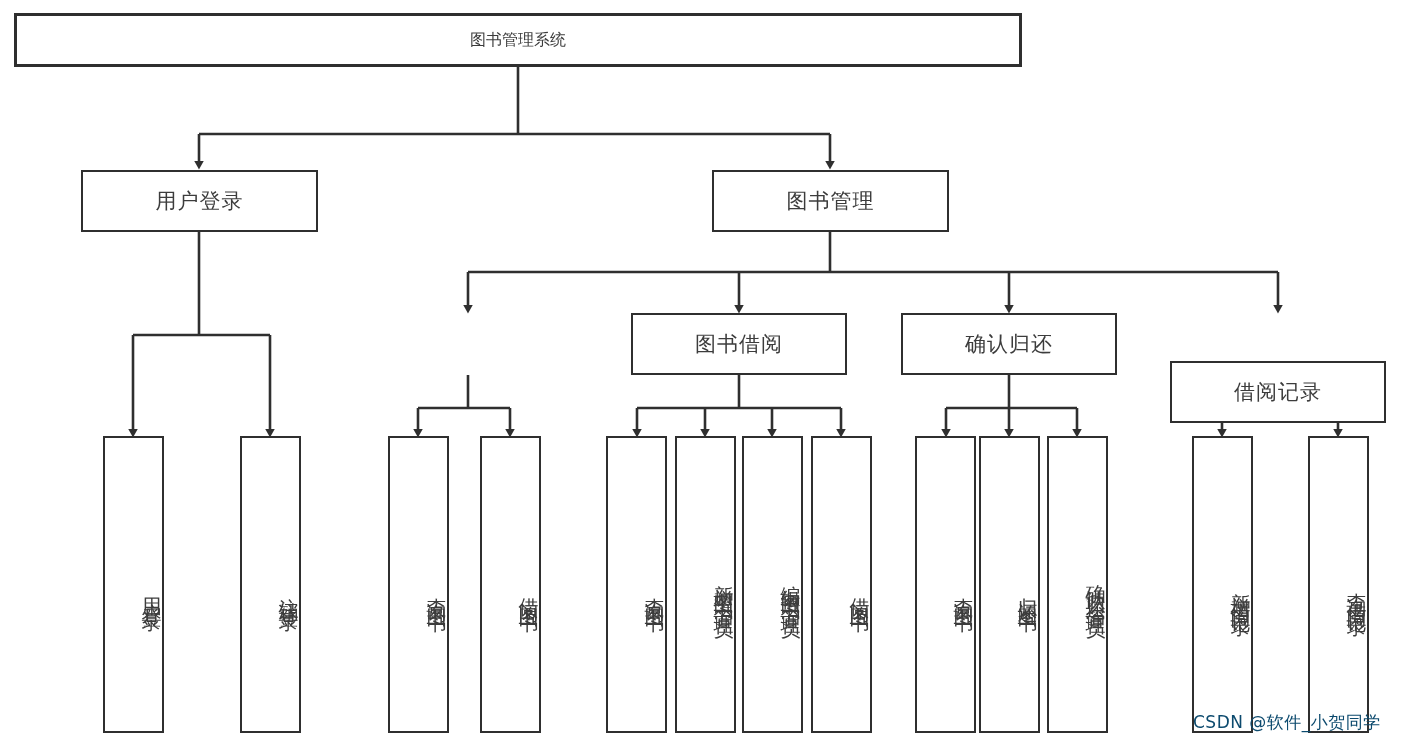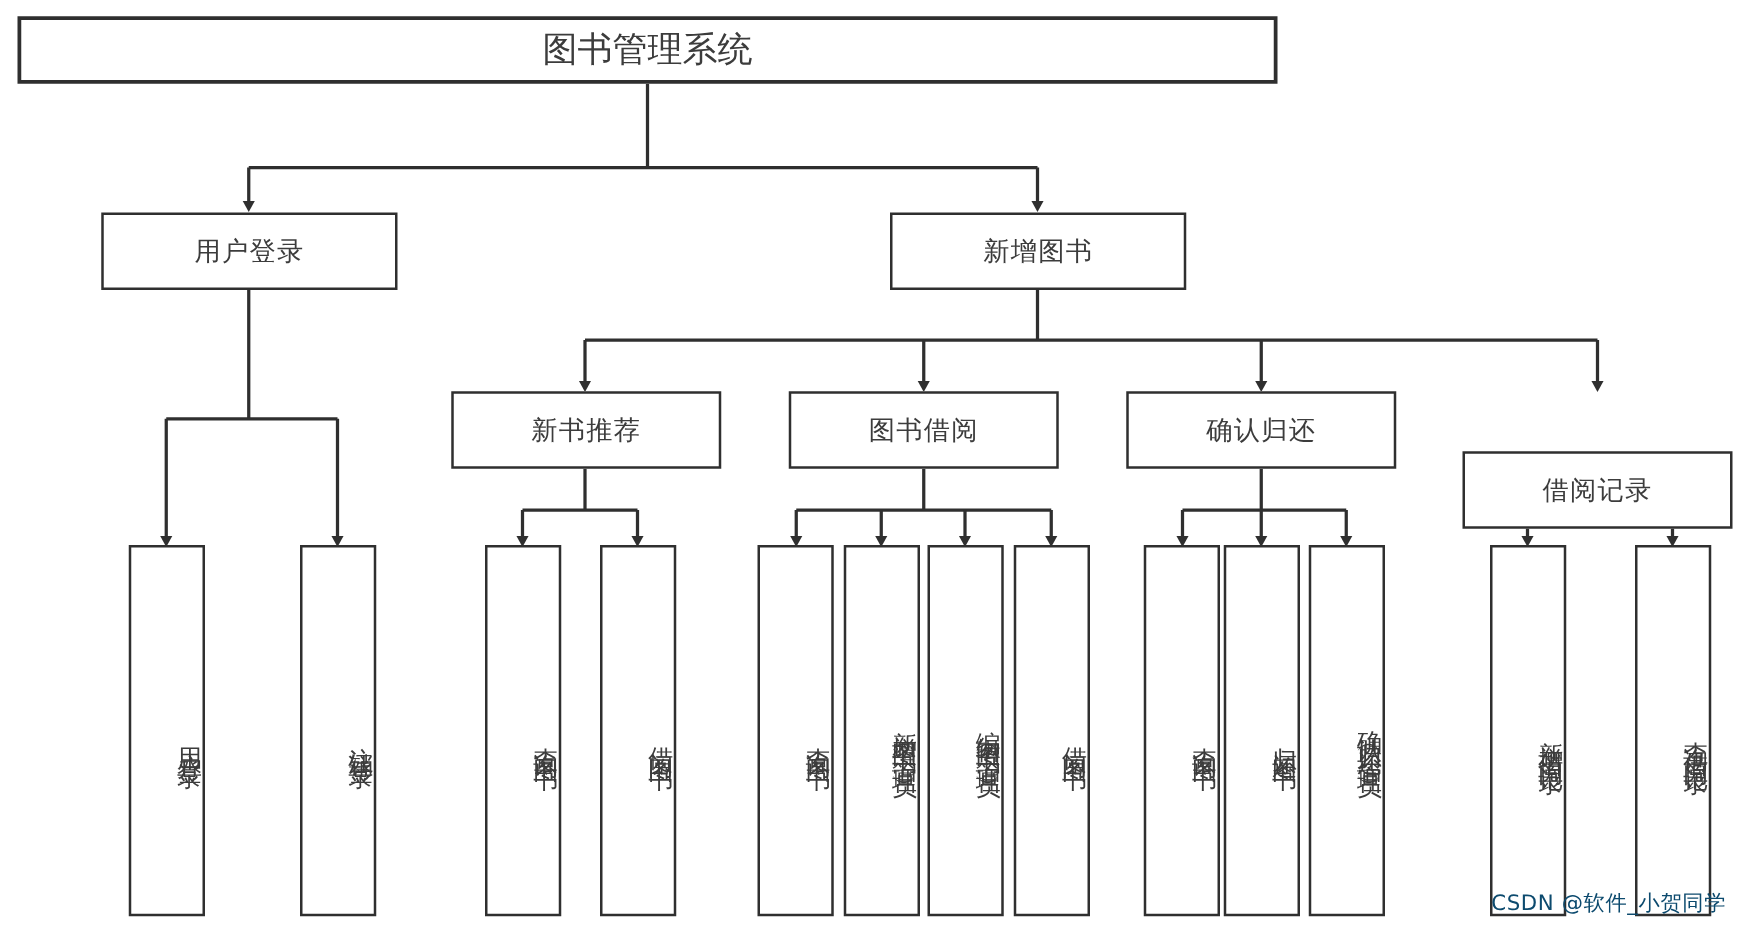--- a/index.html
+++ b/index.html
@@ -9,21 +9,21 @@
     position:relative;overflow:hidden;
   }
   #canvas{position:absolute;left:0;top:0;width:1405px;height:747px;}
   .node{
     position:absolute;box-sizing:border-box;
     background:#ffffff;border:2.5px solid #2f2f2f;
     display:flex;align-items:center;justify-content:center;
     color:#3c3c3c;
   }
   .node.h{font-size:21px;letter-spacing:1px;}
-  .node.root{font-size:28px;border-width:3px;}
+  .node.root{font-size:16px;border-width:3px;}
   .node.leaf{
     writing-mode:vertical-rl;text-orientation:upright;
     font-size:20px;letter-spacing:5px;
     padding-top:14px;align-items:flex-start;justify-content:center;
     line-height:1.05;
   }
   .lbl{display:block;white-space:pre;}
   svg.wires{position:absolute;left:0;top:0;width:1405px;height:747px;pointer-events:none;}
   .wm{
     position:absolute;left:1193px;top:711px;
@@ -86,26 +86,23 @@
   </svg>
 
   <div class="node root" style="left:14px;top:13px;width:1008px;height:54px;">
     <span class="lbl">图书管理系统</span>
   </div>
 
   <div class="node h" style="left:81px;top:170px;width:237px;height:62px;">
     <span class="lbl">用户登录</span>
   </div>
   <div class="node h" style="left:712px;top:170px;width:237px;height:62px;">
-    <span class="lbl">新增图书</span>
+    <span class="lbl">图书管理</span>
   </div>
 
-  <div class="node h" style="left:361px;top:313px;width:216px;height:62px;">
-    <span class="lbl">新书推荐</span>
-  </div>
   <div class="node h" style="left:631px;top:313px;width:216px;height:62px;">
     <span class="lbl">图书借阅</span>
   </div>
   <div class="node h" style="left:901px;top:313px;width:216px;height:62px;">
     <span class="lbl">确认归还</span>
   </div>
   <div class="node h" style="left:1170px;top:313px;width:216px;height:62px;margin-top:48px;">
     <span class="lbl">借阅记录</span>
   </div>
 

